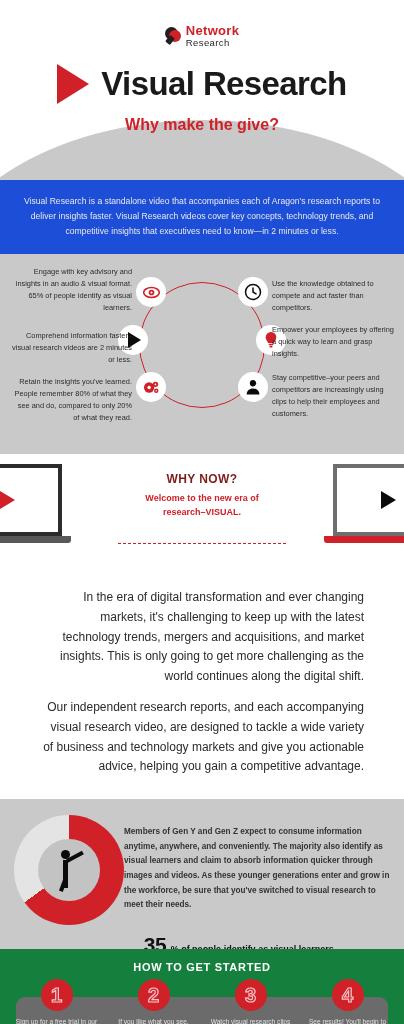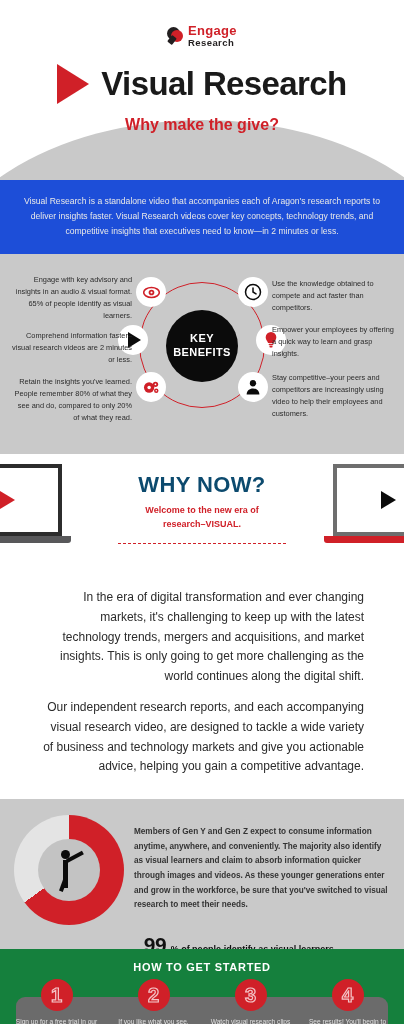--- a/index.html
+++ b/index.html
@@ -59,21 +59,21 @@
     background:#231f20;
     transform:rotate(38deg);
     border-radius:1px;
   }
   .logo-text { line-height:1; }
   .logo-text .l1 {
     font-size:13px; font-weight:bold; color:#d02028;
     letter-spacing:.3px; display:block;
   }
   .logo-text .l2 {
-    font-size:9.5px; font-weight:bold; color:#231f20;
+    font-size:9.5px; font-weight:normal; color:#231f20;
     letter-spacing:.4px; display:block; margin-top:1px;
   }
 
   .title-row {
     position:relative; z-index:3;
     display:flex; align-items:center; justify-content:center;
     gap:12px;
     margin-top:16px;
   }
   .play-red {
@@ -155,21 +155,21 @@
   .bcol {
     position:absolute;
     width:122px;
     font-size:7.4px;
     line-height:1.62;
     color:#2b2b2b;
   }
   .bcol.left  { left:10px;  text-align:right; }
   .bcol.right { right:10px; text-align:left; }
   .bitem { position:absolute; width:122px; }
-  .L1 { top:14px; }  .L2 { top:70px; }  .L3 { top:116px; }
+  .L1 { top:6px; }  .L2 { top:70px; }  .L3 { top:116px; }
   .R1 { top:18px; }  .R2 { top:64px; }  .R3 { top:112px; }
 
   
   .whynow {
     position:relative;
     background:#ffffff;
     height:120px;
     overflow:hidden;
   }
   .laptop { position:absolute; top:10px; }
@@ -204,24 +204,24 @@
     border-top:1.5px dashed #d02028;
   }
   .whynow-center {
     position:absolute;
     left:50%; top:18px;
     transform:translateX(-50%);
     width:180px;
     text-align:center;
   }
   .whynow-title {
-    font-size:22px;
+    font-size:12px;
     font-weight:bold;
     letter-spacing:.4px;
-    color:#0c4a6e;
+    color:#7f1d1d;
   }
   .whynow-sub {
     margin-top:5px;
     color:#d02028;
     font-size:9px;
     font-weight:bold;
     line-height:1.6;
   }
 
   
@@ -235,21 +235,21 @@
   }
   .paras p + p { margin-top:11px; }
 
   
   .geny {
     background:#c9c9c9;
     height:150px;
     position:relative;
     padding:16px 14px 0;
   }
-  .geny-row { display:flex; gap:10px; align-items:flex-start; }
+  .geny-row { display:flex; align-items:flex-start; }
   .donut {
     position:relative;
     width:110px; height:110px;
     flex:0 0 110px;
     border-radius:50%;
     background:conic-gradient(#d02028 0deg 234deg, #e4e4e4 234deg 360deg);
   }
   .donut-hole {
     position:absolute;
     left:50%; top:50%;
@@ -368,44 +368,40 @@
 <div class="header">
   <div class="header-curve"></div>
 
   <div class="logo">
     <span class="logo-mark">
       <span class="dotA"></span>
         <span class="dotB"></span>
         <span class="dotC"></span>
     </span>
     <span class="logo-text">
-      <span class="l1">Engage</span>
+      <span class="l1">Network</span>
       <span class="l2">Research</span>
     </span>
   </div>
 
   <div class="title-row">
     <span class="play-red"></span>
     <h1 class="main-title">Visual Research</h1>
   </div>
 
   <div class="subtitle">Why make the give?</div>
 </div>
 
 <div class="intro">
   <span>Visual Research is a standalone video that accompanies each of Aragon's research reports to deliver insights faster. Visual Research videos cover key concepts, technology trends, and competitive insights that executives need to know—in 2 minutes or less.</span>
 </div>
 
 <div class="benefits">
   <div class="orbit"></div>
 
-  <div class="core">
-    <span>KEY</span>
-    <span>BENEFITS</span>
-  </div>
 
   <div class="bubble b-eye">
     <svg width="17" height="17" viewBox="0 0 24 24">
         <ellipse cx="12" cy="12" rx="11" ry="7" fill="none" stroke="#d02028" stroke-width="2.2"></ellipse>
         <circle cx="12" cy="12" r="4" fill="#d02028"></circle>
         <circle cx="12" cy="12" r="1.5" fill="#fff"></circle>
       </svg>
   </div>
   <div class="bubble b-play">
     <span style="width:0;height:0;border-left:13px solid #0b0b0b;border-top:8px solid transparent;border-bottom:8px solid transparent;margin-left:3px;"></span>
@@ -441,21 +437,21 @@
   </div>
 
   <div class="bcol left">
     <div class="bitem L1">Engage with key advisory and insights in an audio &amp; visual format. 65% of people identify as visual learners.</div>
     <div class="bitem L2">Comprehend information faster–visual research videos are 2 minutes or less.</div>
     <div class="bitem L3">Retain the insights you've learned. People remember 80% of what they see and do, compared to only 20% of what they read.</div>
   </div>
   <div class="bcol right">
     <div class="bitem R1">Use the knowledge obtained to compete and act faster than competitors.</div>
     <div class="bitem R2">Empower your employees by offering a quick way to learn and grasp insights.</div>
-    <div class="bitem R3">Stay competitive–your peers and competitors are increasingly using video to help their employees and customers.</div>
+    <div class="bitem R3">Stay competitive–your peers and competitors are increasingly using clips to help their employees and customers.</div>
   </div>
 </div>
 
 <div class="whynow">
   <div class="laptop l">
     <div class="screen">
         <span class="play-sm-red"></span>
       </div>
     <div class="base"></div>
   </div>
@@ -489,21 +485,21 @@
           <span class="head"></span>
             <span class="arm"></span>
             <span class="body"></span>
             <span class="leg"></span>
         </span>
       </div>
     </div>
     <div class="geny-text">Members of Gen Y and Gen Z expect to consume information anytime, anywhere, and conveniently. The majority also identify as visual learners and claim to absorb information quicker through images and videos. As these younger generations enter and grow in the workforce, be sure that you've switched to visual research to meet their needs.</div>
   </div>
   <div class="stat-line">
-    <span class="stat-num">99</span>
+    <span class="stat-num">35</span>
     <span class="stat-rest">% of people identify as visual learners.</span>
   </div>
 </div>
 
 <div class="started">
   <div class="started-title">HOW TO GET STARTED</div>
   <div class="steps-panel"></div>
   <div class="steps">
     <div class="step">
       <div class="step-circle">1</div>

